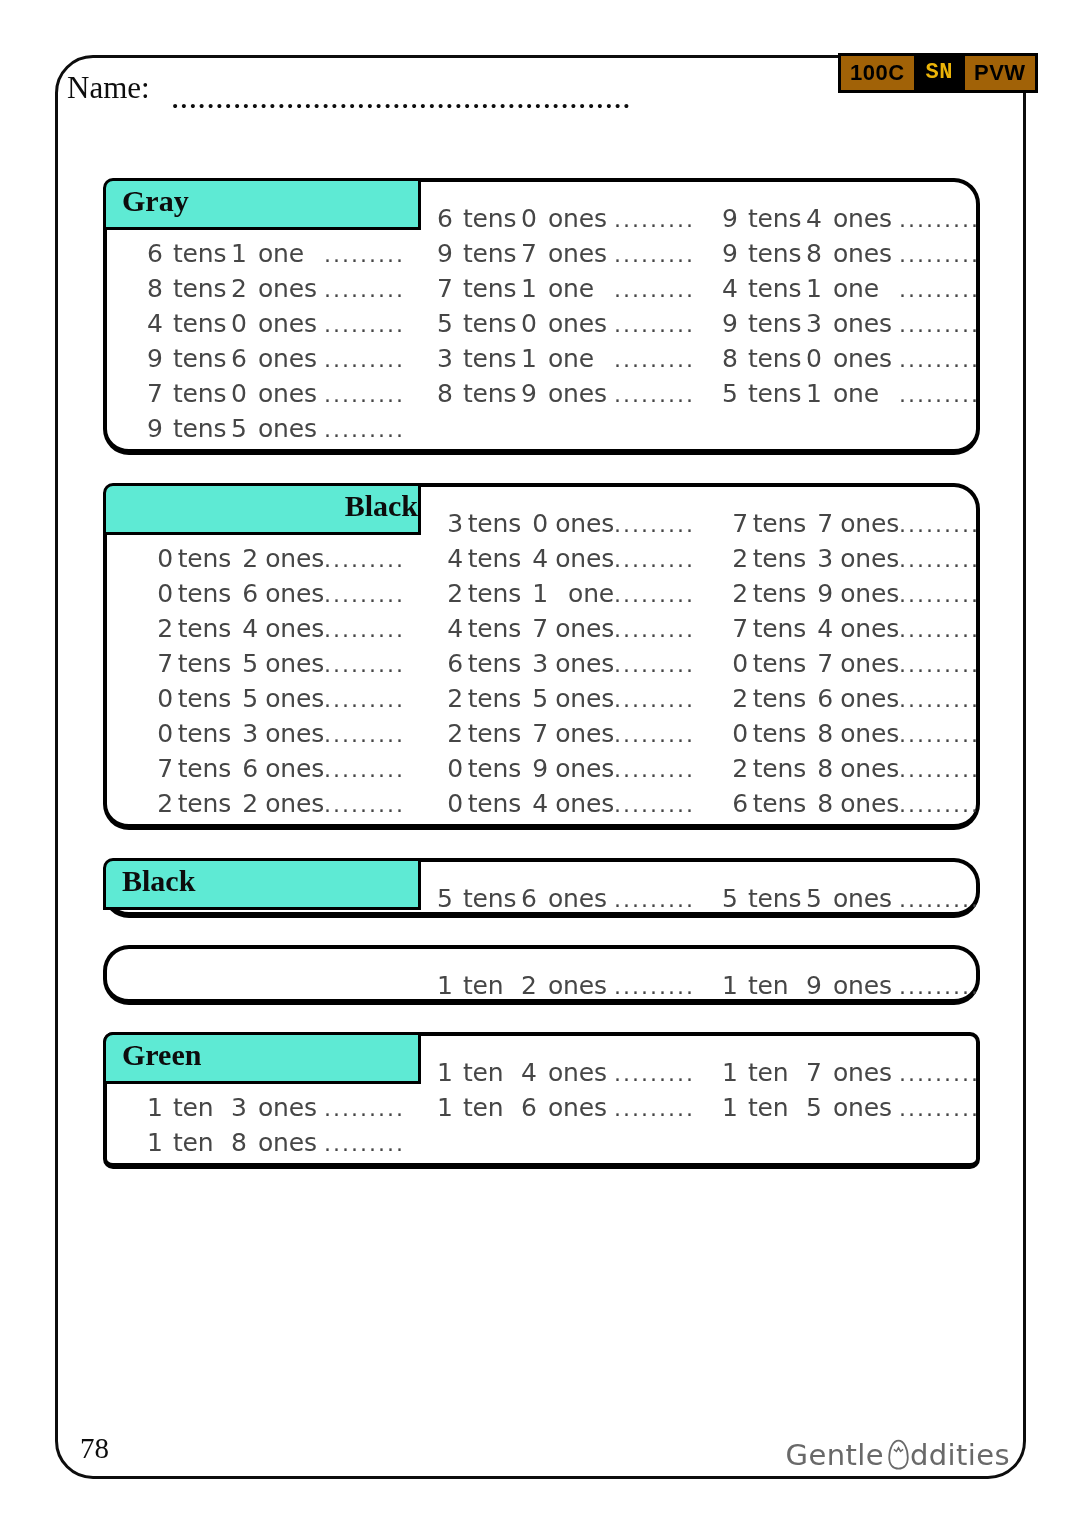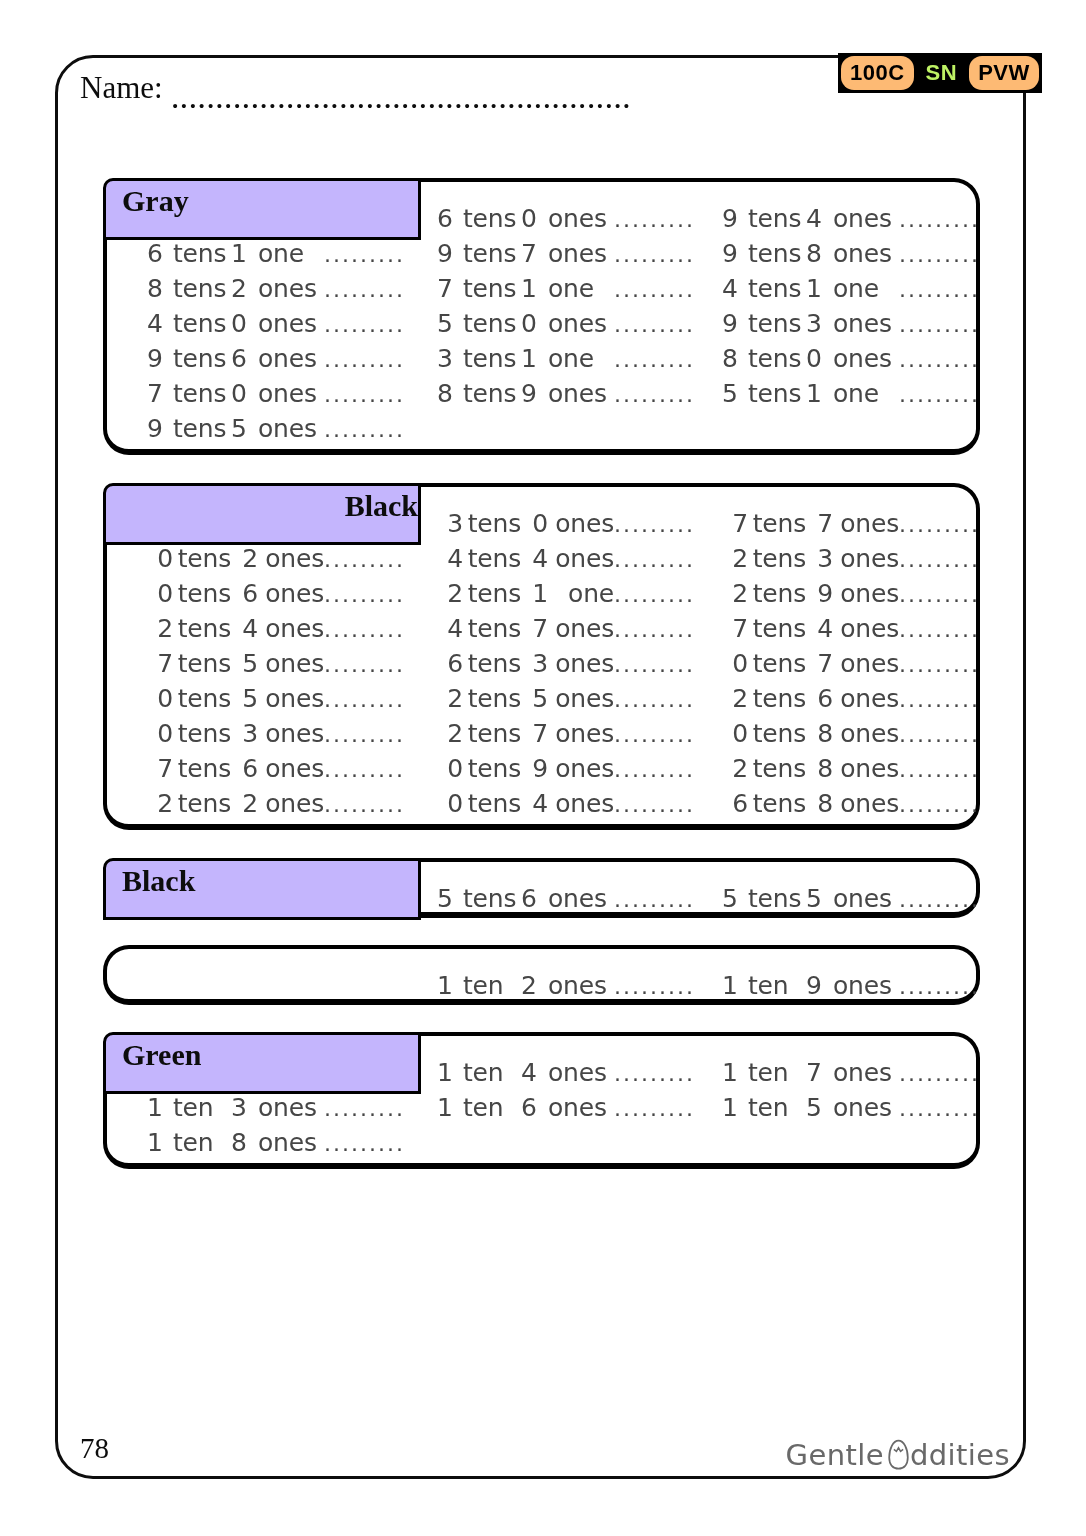--- a/index.html
+++ b/index.html
@@ -7,56 +7,56 @@
     width:1086px;height:1536px;position:relative;background:#ffffff;
     font-family:"DejaVu Sans",sans-serif;overflow:hidden;
   }
   
   .page-frame{
     position:absolute;left:55px;top:55px;width:971px;height:1424px;
     border:3px solid #0d0d0d;border-radius:38px;box-sizing:border-box;
   }
   
   .name-label{
-    position:absolute;left:80px;top:70px;
+    position:absolute;left:67px;top:70px;
     font-family:"Liberation Serif","DejaVu Serif",serif;
     font-size:31px;color:#0d0d0d;
   }
   .name-dots{
     position:absolute;left:172px;top:86px;
     font-family:"Liberation Serif","DejaVu Serif",serif;
     font-weight:bold;font-size:25px;letter-spacing:2.6px;color:#0d0d0d;
     white-space:nowrap;
   }
   
   .badges{
     position:absolute;left:838px;top:53px;display:flex;
     background:#000;border:3px solid #000;gap:3px;align-items:stretch;
   }
   .badge{
     font-family:"Liberation Sans","DejaVu Sans",sans-serif;
     font-weight:bold;font-size:22px;line-height:34px;padding:0 9px;
     letter-spacing:0.5px;
   }
-  .badge-light{background:#fdba74;color:#000;border-radius:13px;}
-  .badge-dark{background:#000;color:#bef264;}
+  .badge-light{background:#a16207;color:#000;}
+  .badge-dark{background:#000;color:#eab308;font-family:Liberation Mono, monospace;}
   
   .section{
     position:absolute;left:103px;width:877px;box-sizing:border-box;
     background:#fff;border:4px solid #000;border-bottom-width:6px;
     border-radius:26px;
   }
   .sec-gray{top:178px;height:277px;}
   .sec-black{top:483px;height:347px;text-align:right;}
   .sec-orange{top:858px;height:60px;}
   .sec-darkgreen{top:945px;height:60px;}
-  .sec-green{top:1032px;height:137px;}
+  .sec-green{top:1032px;height:137px;border-radius:10px;}
   .tab{
-    position:absolute;top:-4px;left:-4px;width:318px;height:62px;
-    box-sizing:border-box;background:#c4b5fd;border:3px solid #000;
+    position:absolute;top:-4px;left:-4px;width:318px;height:52px;
+    box-sizing:border-box;background:#5eead4;border:3px solid #000;
     font-family:"Liberation Serif","DejaVu Serif",serif;font-weight:bold;
     font-size:30px;color:#0d0d0d;padding:3px 0 0 16px;
     border-top-left-radius:10px;
   }
   .col{position:absolute;top:20px;}
   .col.c1{left:40px;top:55px;}
   .col.c2{left:330px;}
   .col.c3{left:615px;}
   .item{
     height:35px;box-sizing:border-box;padding-top:2px;

